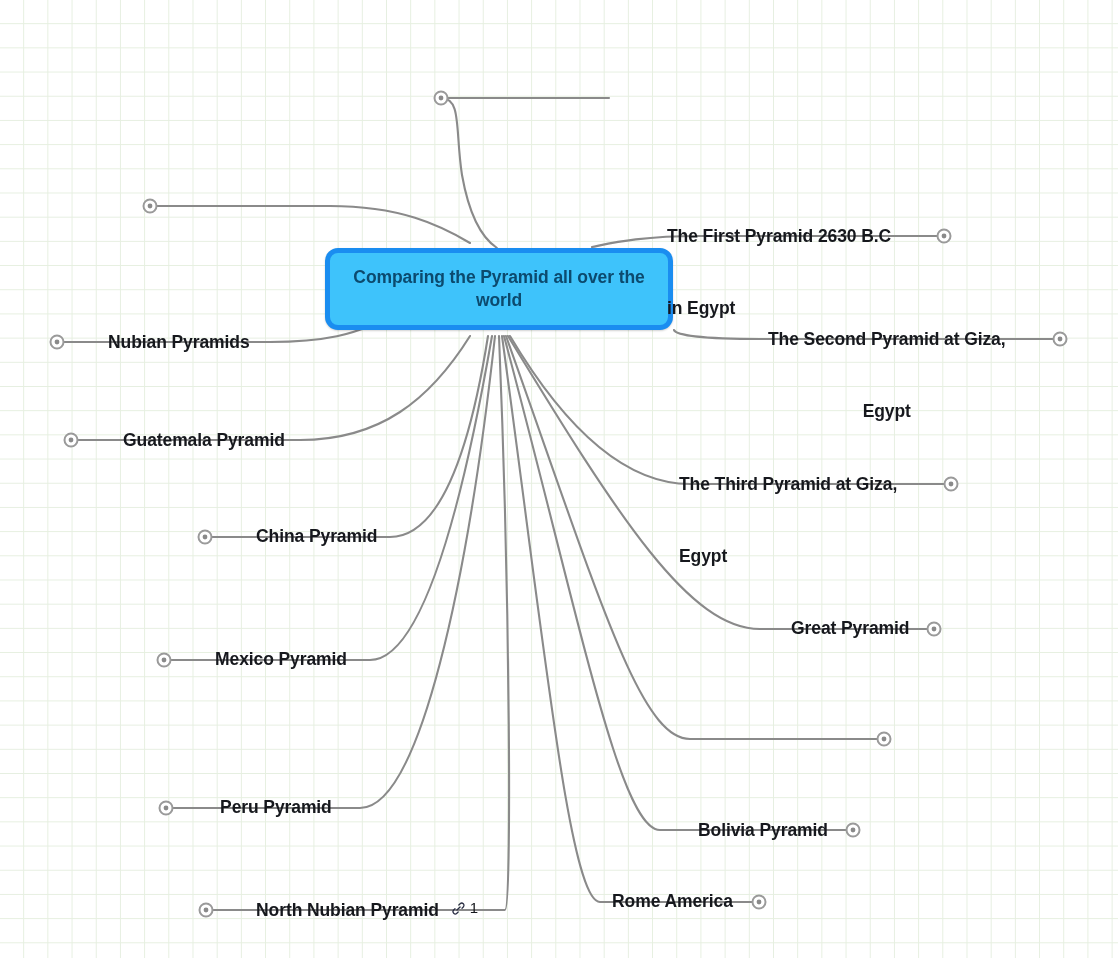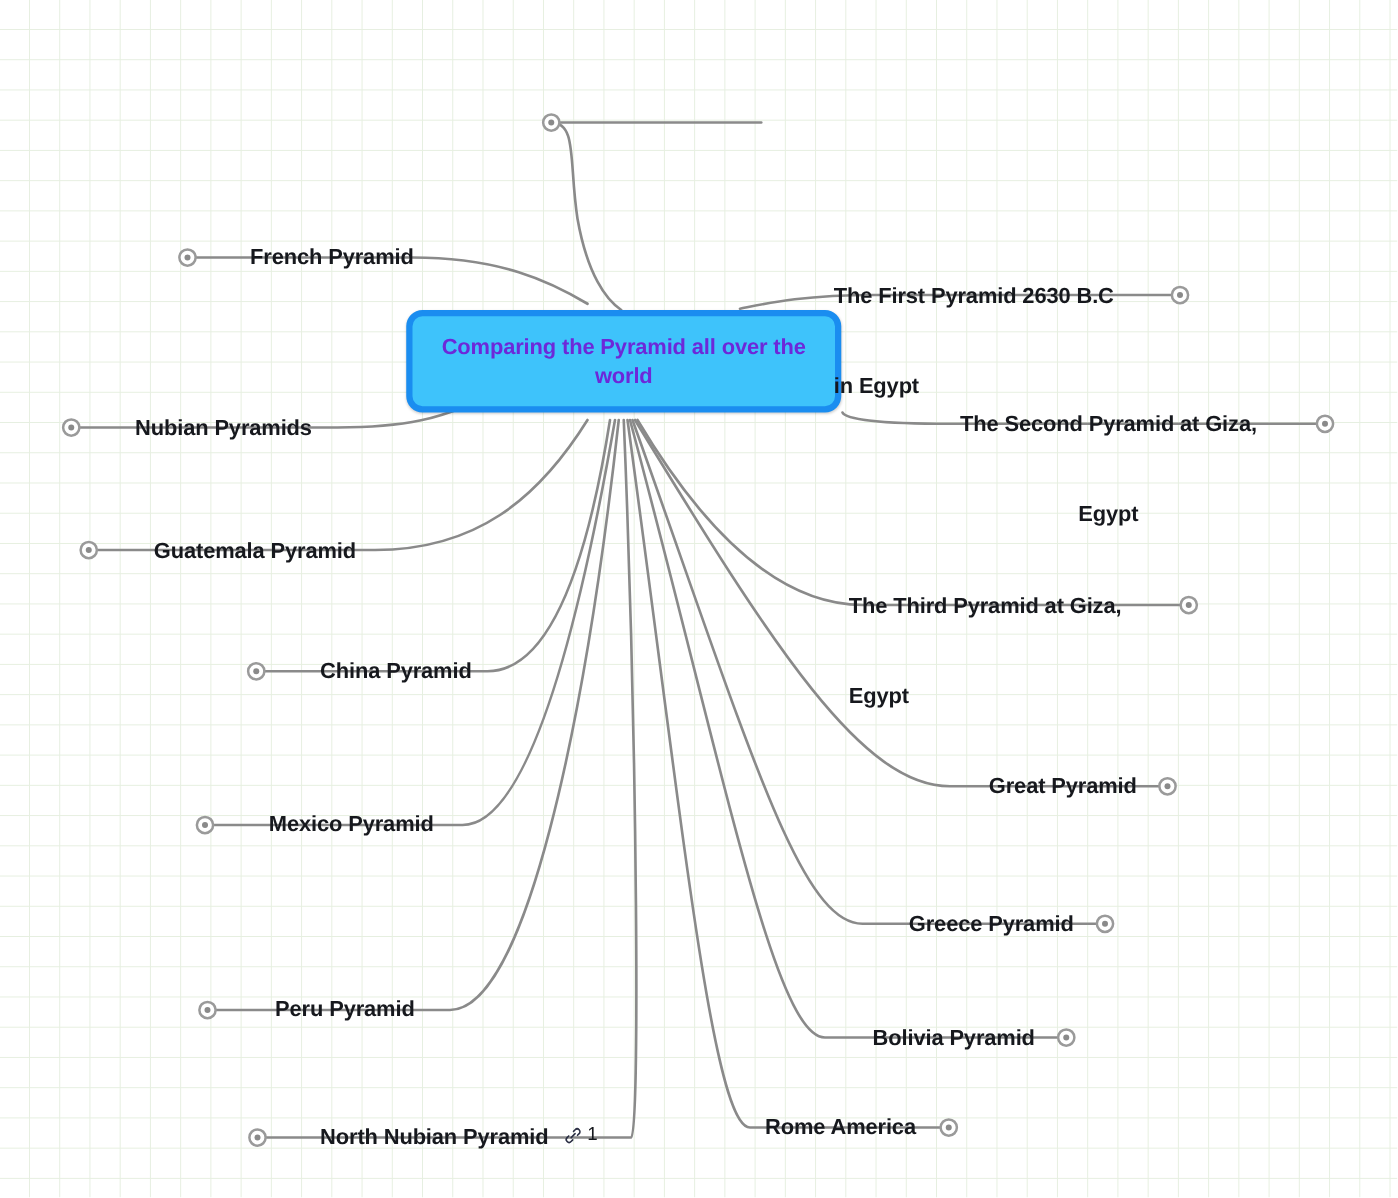--- a/index.html
+++ b/index.html
@@ -66,21 +66,21 @@
     border-radius: 13px;
     display: flex;
     align-items: center;
     justify-content: center;
     box-shadow: 0 1px 2px rgba(0,0,0,0.18);
   }
   #central-node .text {
     font-weight: bold;
     font-size: 17.5px;
     line-height: 23px;
-    color: #6d28d9;
+    color: #0c4a6e;
     text-align: center;
     width: 312px;
     letter-spacing: -0.1px;
   }
 </style>
 </head>
 <body>
 
 <div id="canvas">
 
@@ -188,35 +188,29 @@
 
   <div class="node-label right" style="left:679px; top:424px;">
     <div>The Third Pyramid at Giza,</div>
     <div>Egypt</div>
   </div>
 
   <div class="node-label right" style="left:772px; top:592px;">
     <span>Great Pyramid</span>
   </div>
 
-  <div class="node-label right" style="left:708px; top:703px;">
-    <span>Greece Pyramid</span>
-  </div>
 
   <div class="node-label right" style="left:679px; top:794px;">
     <span>Bolivia Pyramid</span>
   </div>
 
   <div class="node-label right" style="left:593px; top:865px;">
     <span>Rome America</span>
   </div>
 
-  <div class="node-label left" style="left:181px; top:169px;">
-    <span>French Pyramid</span>
-  </div>
 
   <div class="node-label left" style="left:89px; top:306px;">
     <span>Nubian Pyramids</span>
   </div>
 
   <div class="node-label left" style="left:104px; top:404px;text-align:right;">
     <span>Guatemala Pyramid</span>
   </div>
 
   <div class="node-label left" style="left:237px; top:500px;">

